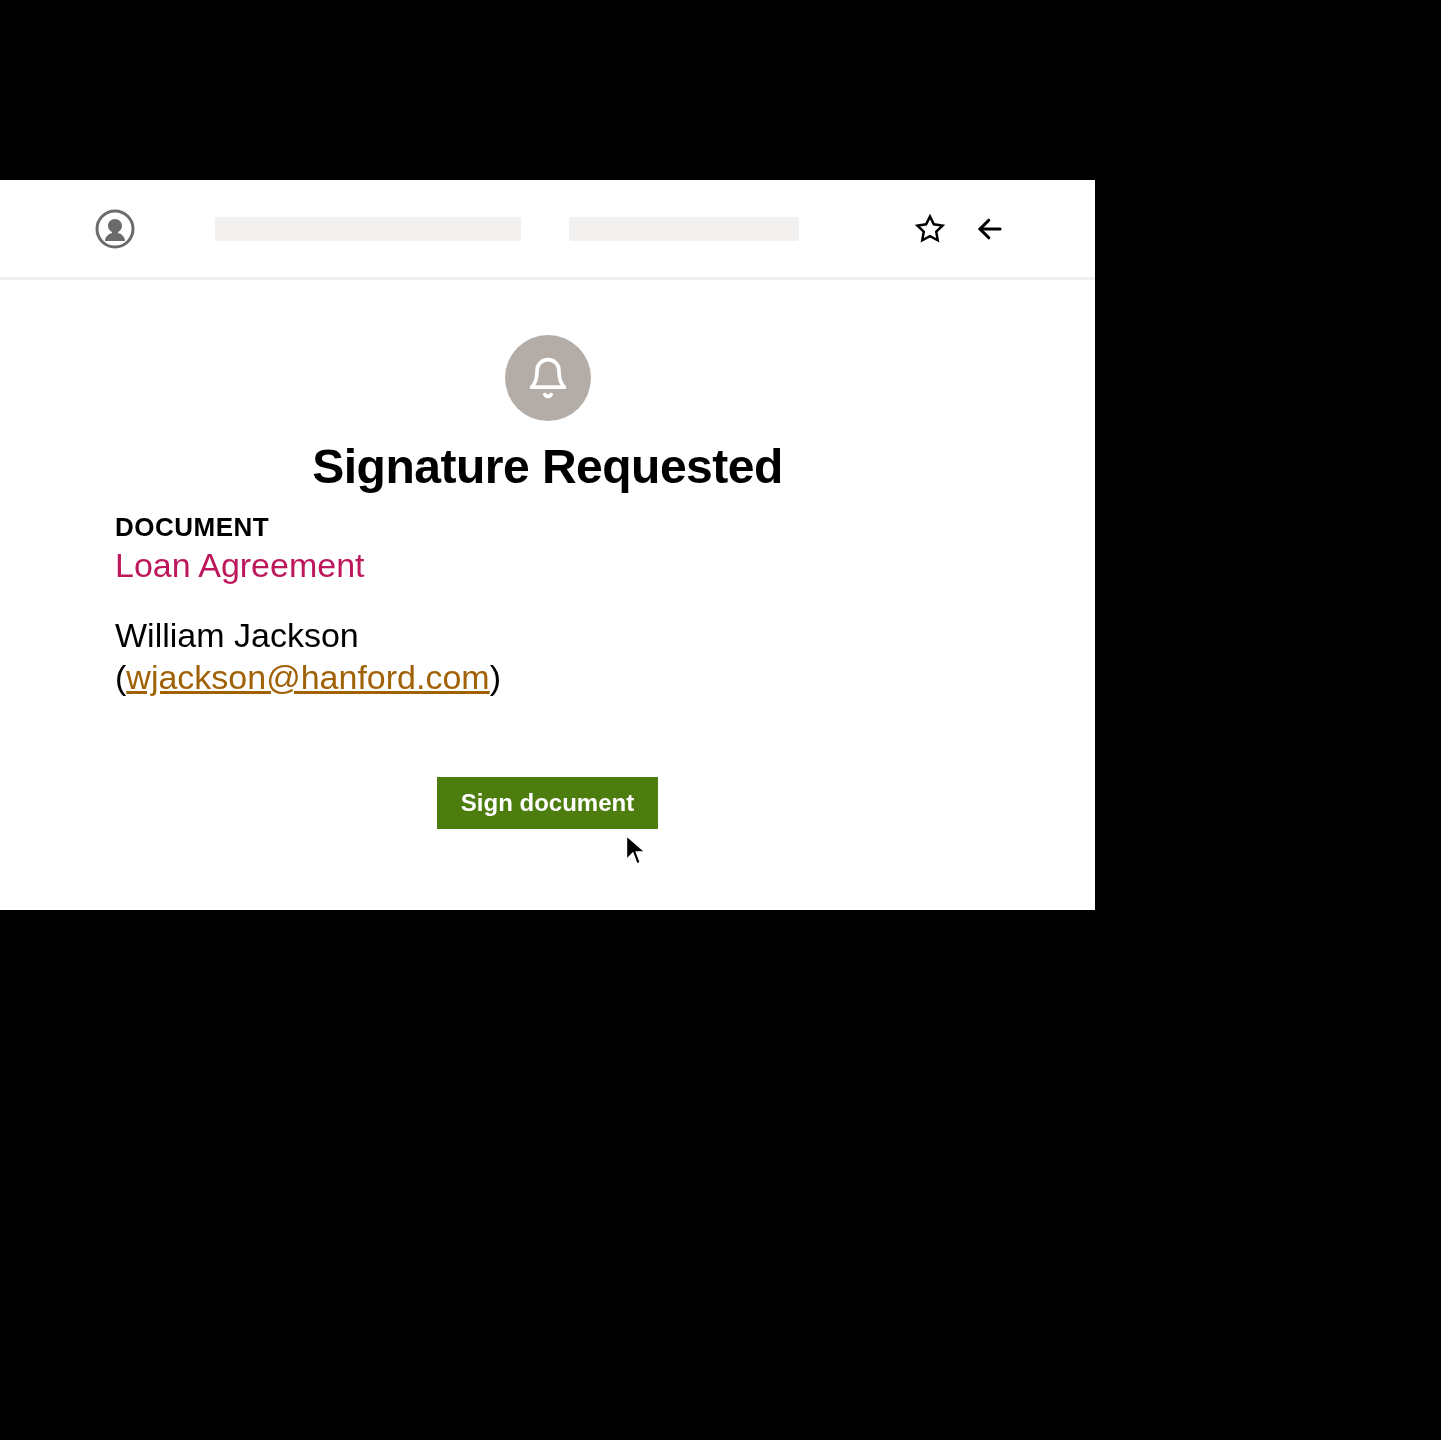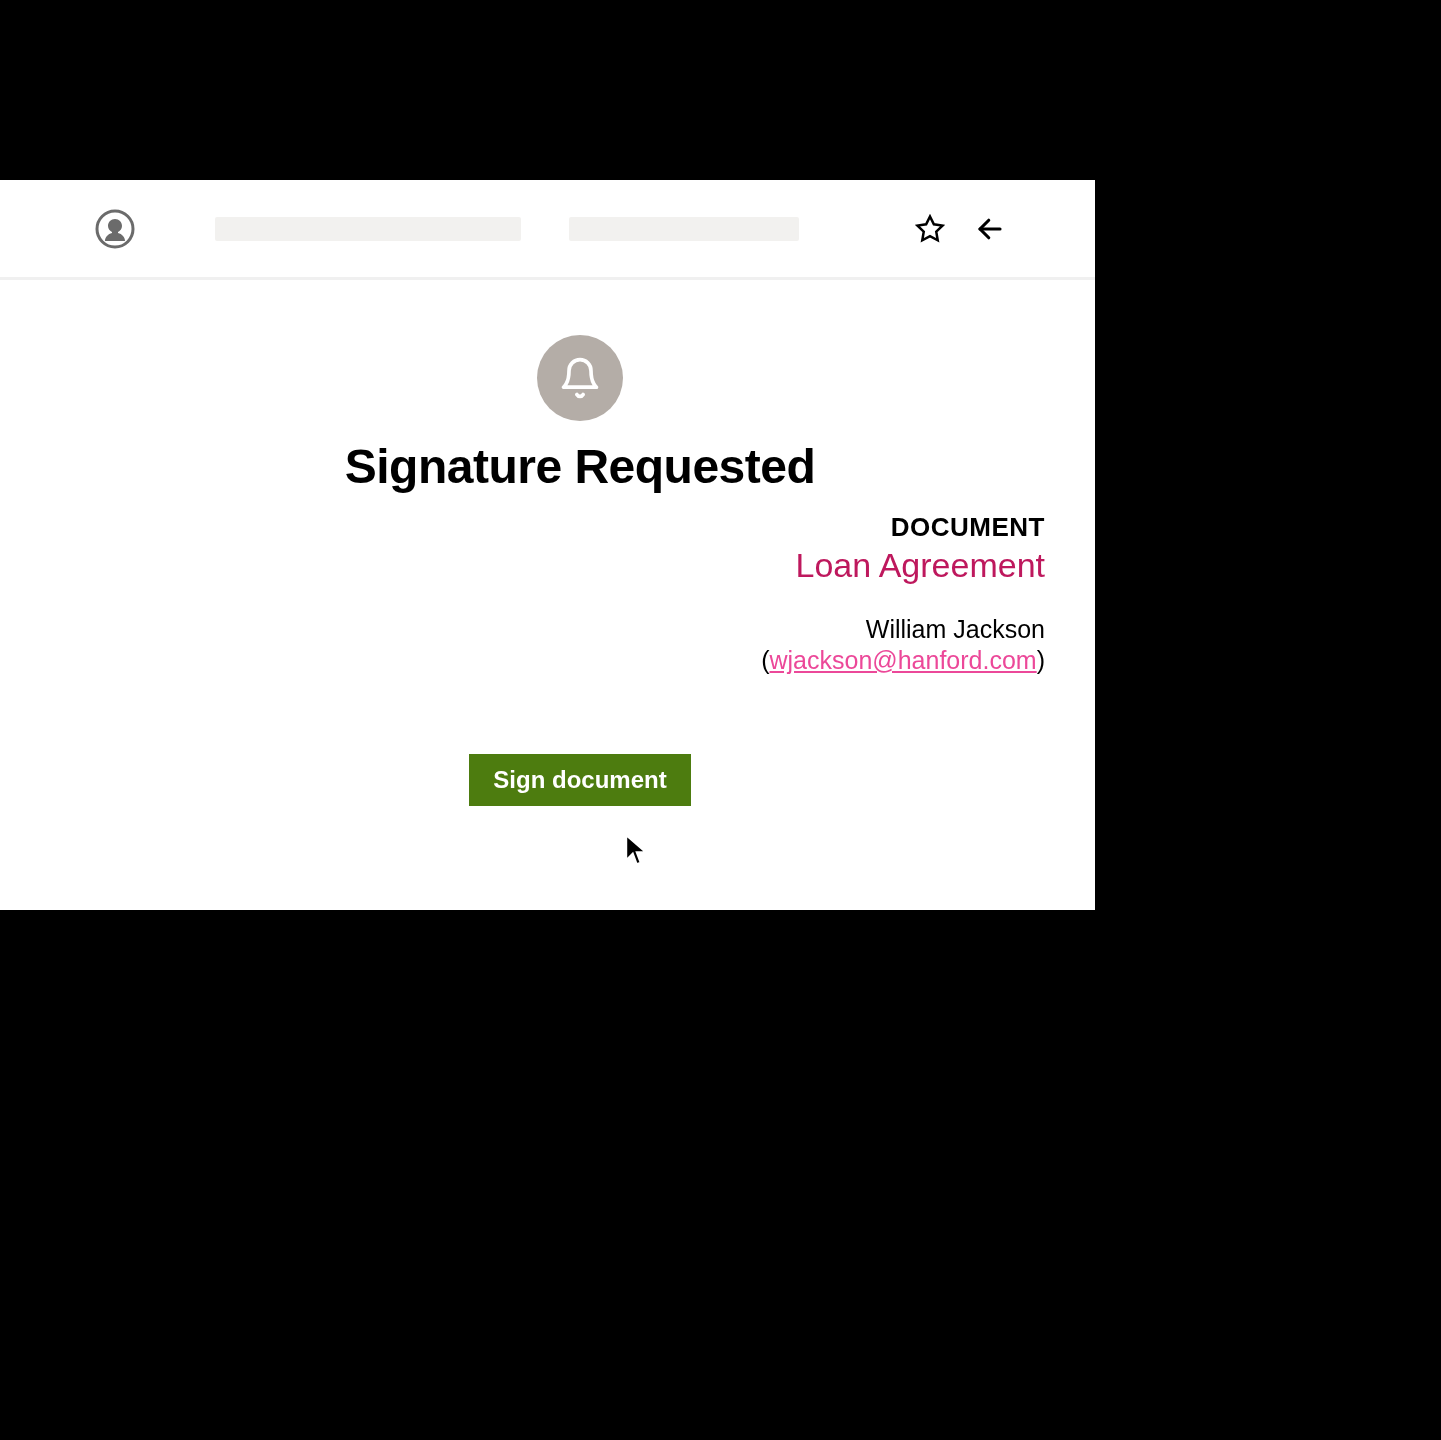--- a/index.html
+++ b/index.html
@@ -55,21 +55,21 @@
     .icon-btn {
       width: 40px;
       height: 40px;
       display: flex;
       align-items: center;
       justify-content: center;
       cursor: pointer;
       margin-left: 20px;
     }
     .content {
-      padding: 55px 50px 0 115px;
+      padding: 55px 115px 0 115px;
       display: flex;
       flex-direction: column;
       align-items: center;
     }
     .bell-circle {
       width: 86px;
       height: 86px;
       border-radius: 50%;
       background: #b4ada7;
       display: flex;
@@ -80,42 +80,41 @@
     .page-title {
       font-size: 48px;
       font-weight: 600;
       color: #000;
       margin-bottom: 18px;
       letter-spacing: -0.5px;
     }
     .info-block {
       width: 100%;
       margin-bottom: 28px;
-      text-align: right;
     }
     .info-label {
       font-size: 26px;
       font-weight: 700;
       color: #000;
       letter-spacing: 0.5px;
       margin-bottom: 2px;
     }
     .info-value {
       font-size: 34px;
       color: #be185d;
       font-weight: 400;
       line-height: 1.2;
     }
     .signer-line {
-      font-size: 25px;
+      font-size: 34px;
       color: #000;
       line-height: 1.25;
     }
     .email-link {
-      color: #ec4899;
+      color: #a16207;
       text-decoration: underline;
     }
     .sign-button {
       margin-top: 50px;
       background: #4d7c0f;
       color: #fff;
       border: none;
       font-size: 24px;
       font-weight: 600;
       padding: 12px 24px;

